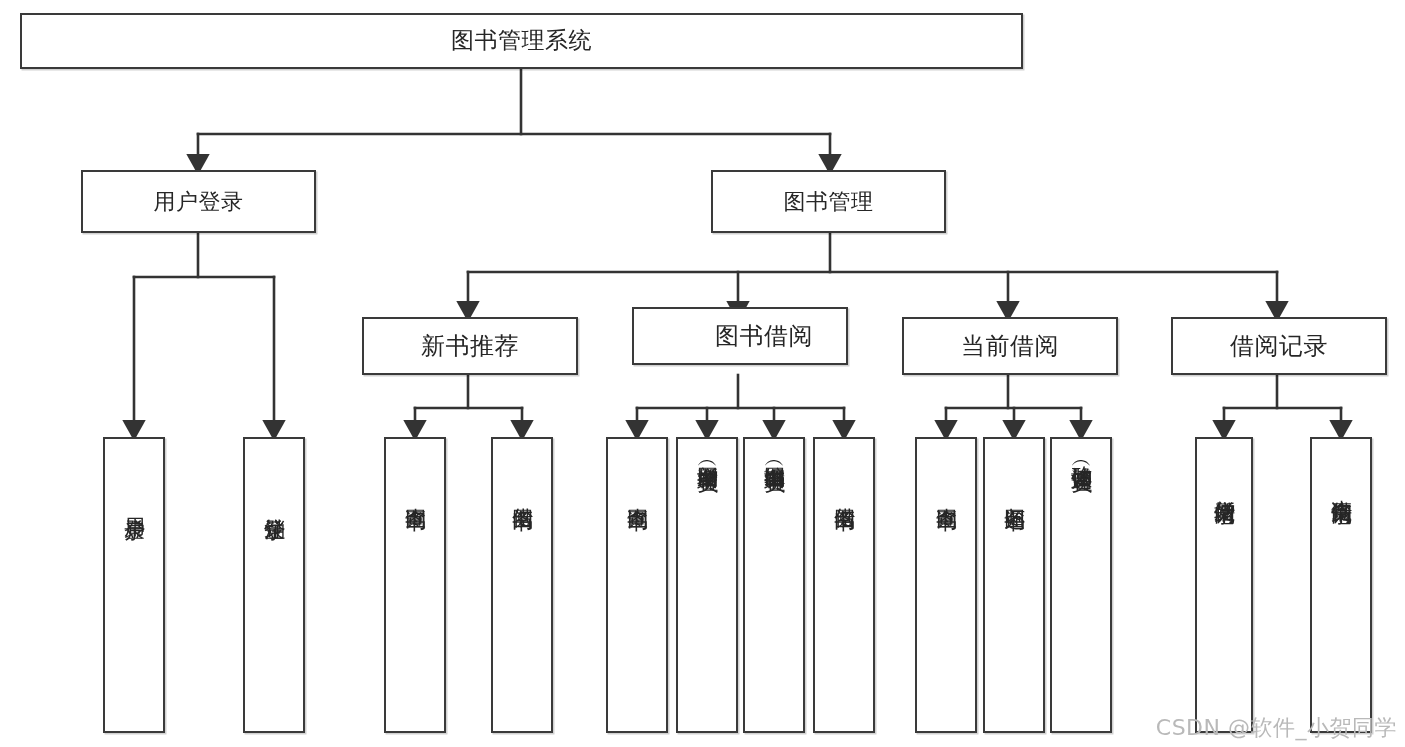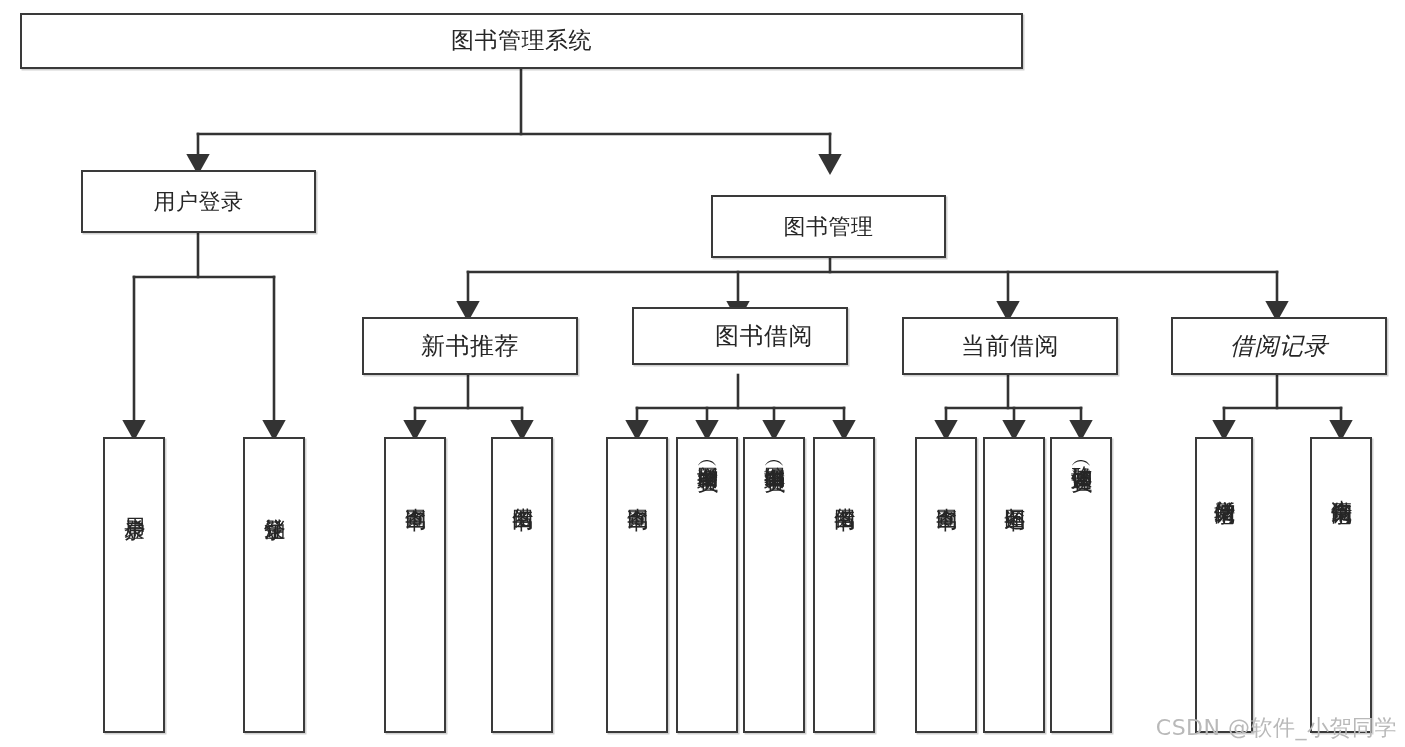--- a/index.html
+++ b/index.html
@@ -131,34 +131,34 @@
     </g>
   </svg>
 
   <div class="node node-root" style="left:20px; top:13px; width:1003px; height:56px;">
     <span class="label">图书管理系统</span>
   </div>
 
   <div class="node node-l2" style="left:81px; top:170px; width:235px; height:63px;">
     <span class="label">用户登录</span>
   </div>
-  <div class="node node-l2" style="left:711px; top:170px; width:235px; height:63px;margin-top:25px;">
+  <div class="node node-l2" style="left:711px; top:170px; width:235px; height:63px;">
     <span class="label">图书管理</span>
   </div>
 
   <div class="node node-l3" style="left:362px; top:317px; width:216px; height:58px;">
     <span class="label">新书推荐</span>
   </div>
   <div class="node node-l3" style="left:632px; top:307px; width:216px; height:58px;padding-left:48px;">
     <span class="label">图书借阅</span>
   </div>
   <div class="node node-l3" style="left:902px; top:317px; width:216px; height:58px;">
     <span class="label">当前借阅</span>
   </div>
-  <div class="node node-l3" style="left:1171px; top:317px; width:216px; height:58px;font-style:italic;">
+  <div class="node node-l3" style="left:1171px; top:317px; width:216px; height:58px;">
     <span class="label">借阅记录</span>
   </div>
 
   <div class="node node-leaf leaf-mid" style="left:103px; top:437px; width:62px; height:296px;">
     <span class="label">用户登录</span>
   </div>
   <div class="node node-leaf leaf-mid" style="left:243px; top:437px; width:62px; height:296px;">
     <span class="label">注销登录</span>
   </div>
 

